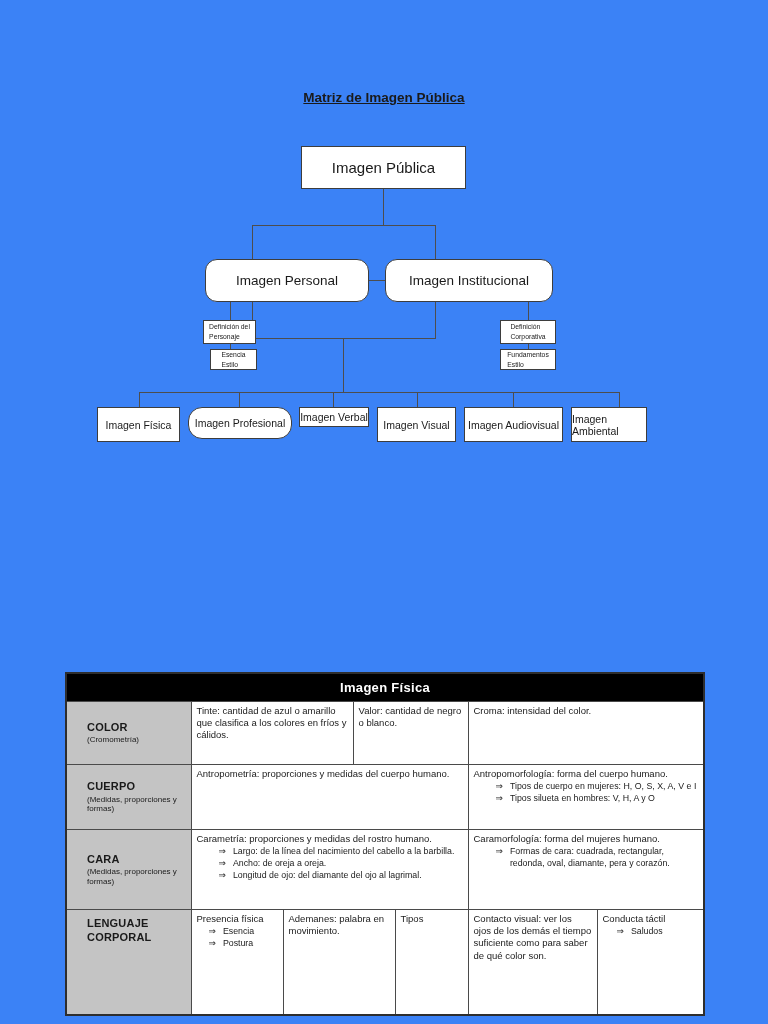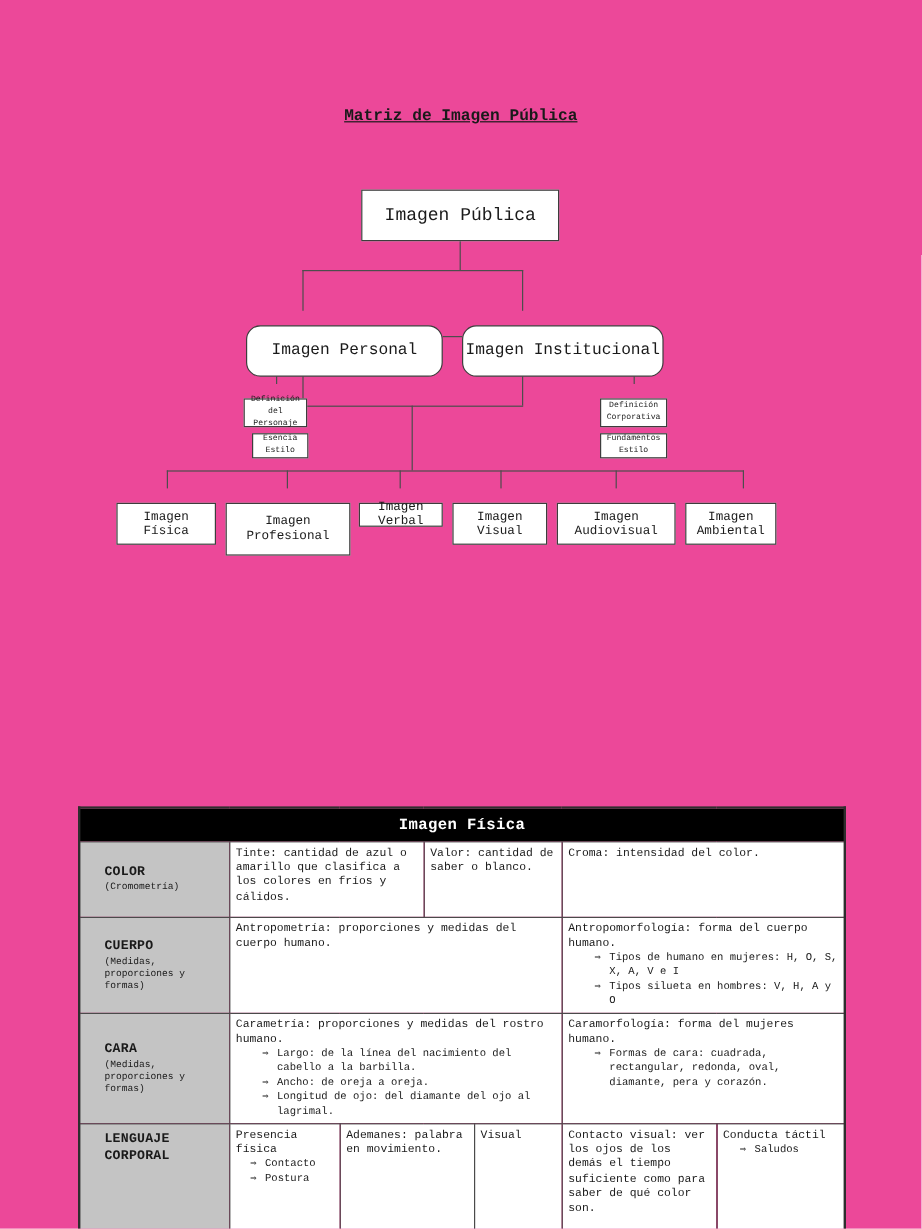--- a/index.html
+++ b/index.html
@@ -1,22 +1,22 @@
 <!DOCTYPE html>
 <html><head>
 <meta charset="utf-8">
 <style>
   html,body{margin:0;padding:0;background:#fff;}
-  .page{position:relative;width:768px;height:1024px;background:#ec4899;overflow:hidden;
-        font-family:Liberation Mono, monospace;color:#1a1a1a;}
+  .page{position:relative;width:768px;height:1024px;background:#3b82f6;overflow:hidden;
+        font-family:Liberation Sans, sans-serif;color:#1a1a1a;}
   .doc-title{position:absolute;top:90px;left:0;width:768px;text-align:center;margin:0;
         font-size:13.5px;font-weight:bold;text-decoration:underline;}
   
   .node{position:absolute;border:1px solid #3d3d3d;background:#fff;display:flex;
-        align-items:center;justify-content:center;text-align:center;box-sizing:border-box;margin-top:12px;}
+        align-items:center;justify-content:center;text-align:left;box-sizing:border-box;}
   .node.big{font-size:15px;}
   .node.mid{font-size:13.5px;border-radius:12px;}
   .node.leaf{font-size:10.5px;}
   .node.tiny{font-size:6.8px;line-height:1.45;white-space:pre-line;}
   .line{position:absolute;background:#4d4d4d;}
   
   .imtable{position:absolute;left:65px;top:672px;width:638px;border-collapse:collapse;
         table-layout:fixed;border:2px solid #2e2e2e;}
   .imtable td,.imtable th{border:1px solid #4a4a4a;box-sizing:border-box;overflow:hidden;}
   .imtable th{background:#000;color:#fff;font-size:13px;font-weight:bold;height:28px;
@@ -68,21 +68,21 @@
     <div class="node tiny" style="left:203px;top:320px;width:53px;height:24px;">Definición del
 Personaje</div>
     <div class="node tiny" style="left:210px;top:349px;width:47px;height:21px;">Esencia
 Estilo</div>
     <div class="node tiny" style="left:500px;top:320px;width:56px;height:24px;">Definición
 Corporativa</div>
     <div class="node tiny" style="left:500px;top:349px;width:56px;height:21px;">Fundamentos
 Estilo</div>
 
     <div class="node leaf" style="left:97px;top:407px;width:83px;height:35px;">Imagen Física</div>
-    <div class="node leaf" style="left:188px;top:407px;width:104px;height:44px;">Imagen Profesional</div>
+    <div class="node leaf" style="left:188px;top:407px;width:104px;height:32px;border-radius:14px;">Imagen Profesional</div>
     <div class="node leaf" style="left:299px;top:407px;width:70px;height:20px;">Imagen Verbal</div>
     <div class="node leaf" style="left:377px;top:407px;width:79px;height:35px;">Imagen Visual</div>
     <div class="node leaf" style="left:464px;top:407px;width:99px;height:35px;">Imagen Audiovisual</div>
     <div class="node leaf" style="left:571px;top:407px;width:76px;height:35px;">Imagen Ambiental</div>
   </div>
 
   <table class="imtable">
     <colgroup>
       <col style="width:125px">
         <col style="width:92px">
@@ -99,40 +99,40 @@
 
     <tr style="height:63px;">
       <td class="rowlabel">
         <div class="rl-name">COLOR</div>
         <div class="rl-sub">(Cromometría)</div>
       </td>
       <td colspan="2">
             <p class="lead">Tinte: cantidad de azul o amarillo que clasifica a los colores en fríos y cálidos.</p>
           </td>
       <td colspan="2">
-            <p class="lead">Valor: cantidad de saber o blanco.</p>
+            <p class="lead">Valor: cantidad de negro o blanco.</p>
           </td>
       <td colspan="2">
             <p class="lead">Croma: intensidad del color.</p>
           </td>
     </tr>
 
     <tr style="height:65px;">
       <td class="rowlabel">
         <div class="rl-name">CUERPO</div>
         <div class="rl-sub">(Medidas, proporciones y formas)</div>
       </td>
       <td colspan="4">
         <p class="lead">Antropometría: proporciones y medidas del cuerpo humano.</p>
       </td>
       <td colspan="2">
         <p class="lead">Antropomorfología:  forma del cuerpo humano.</p>
         <div class="bullet">
               <span class="arr">⇒</span>
-              <span class="btxt">Tipos de humano en mujeres: H, O, S, X, A, V e I</span>
+              <span class="btxt">Tipos de cuerpo en mujeres: H, O, S, X, A, V e I</span>
             </div>
         <div class="bullet">
               <span class="arr">⇒</span>
               <span class="btxt">Tipos silueta en hombres: V, H, A y O</span>
             </div>
       </td>
     </tr>
 
     <tr style="height:80px;">
       <td class="rowlabel">
@@ -164,32 +164,32 @@
     </tr>
 
     <tr style="height:106px;">
       <td class="rowlabel topalign">
         <div class="rl-name">LENGUAJE CORPORAL</div>
       </td>
       <td>
         <p class="lead">Presencia física</p>
         <div class="bullet" style="padding-left:12px">
               <span class="arr">⇒</span>
-              <span class="btxt">Contacto</span>
+              <span class="btxt">Esencia</span>
             </div>
         <div class="bullet" style="padding-left:12px">
               <span class="arr">⇒</span>
               <span class="btxt">Postura</span>
             </div>
       </td>
       <td colspan="2">
             <p class="lead">Ademanes: palabra en movimiento.</p>
           </td>
       <td>
-            <p class="lead">Visual</p>
+            <p class="lead">Tipos</p>
           </td>
       <td>
             <p class="lead">Contacto visual: ver los ojos de los demás el tiempo suficiente como para saber de qué color son.</p>
           </td>
       <td>
         <p class="lead">Conducta táctil</p>
         <div class="bullet" style="padding-left:14px">
               <span class="arr">⇒</span>
               <span class="btxt">Saludos</span>
             </div>

